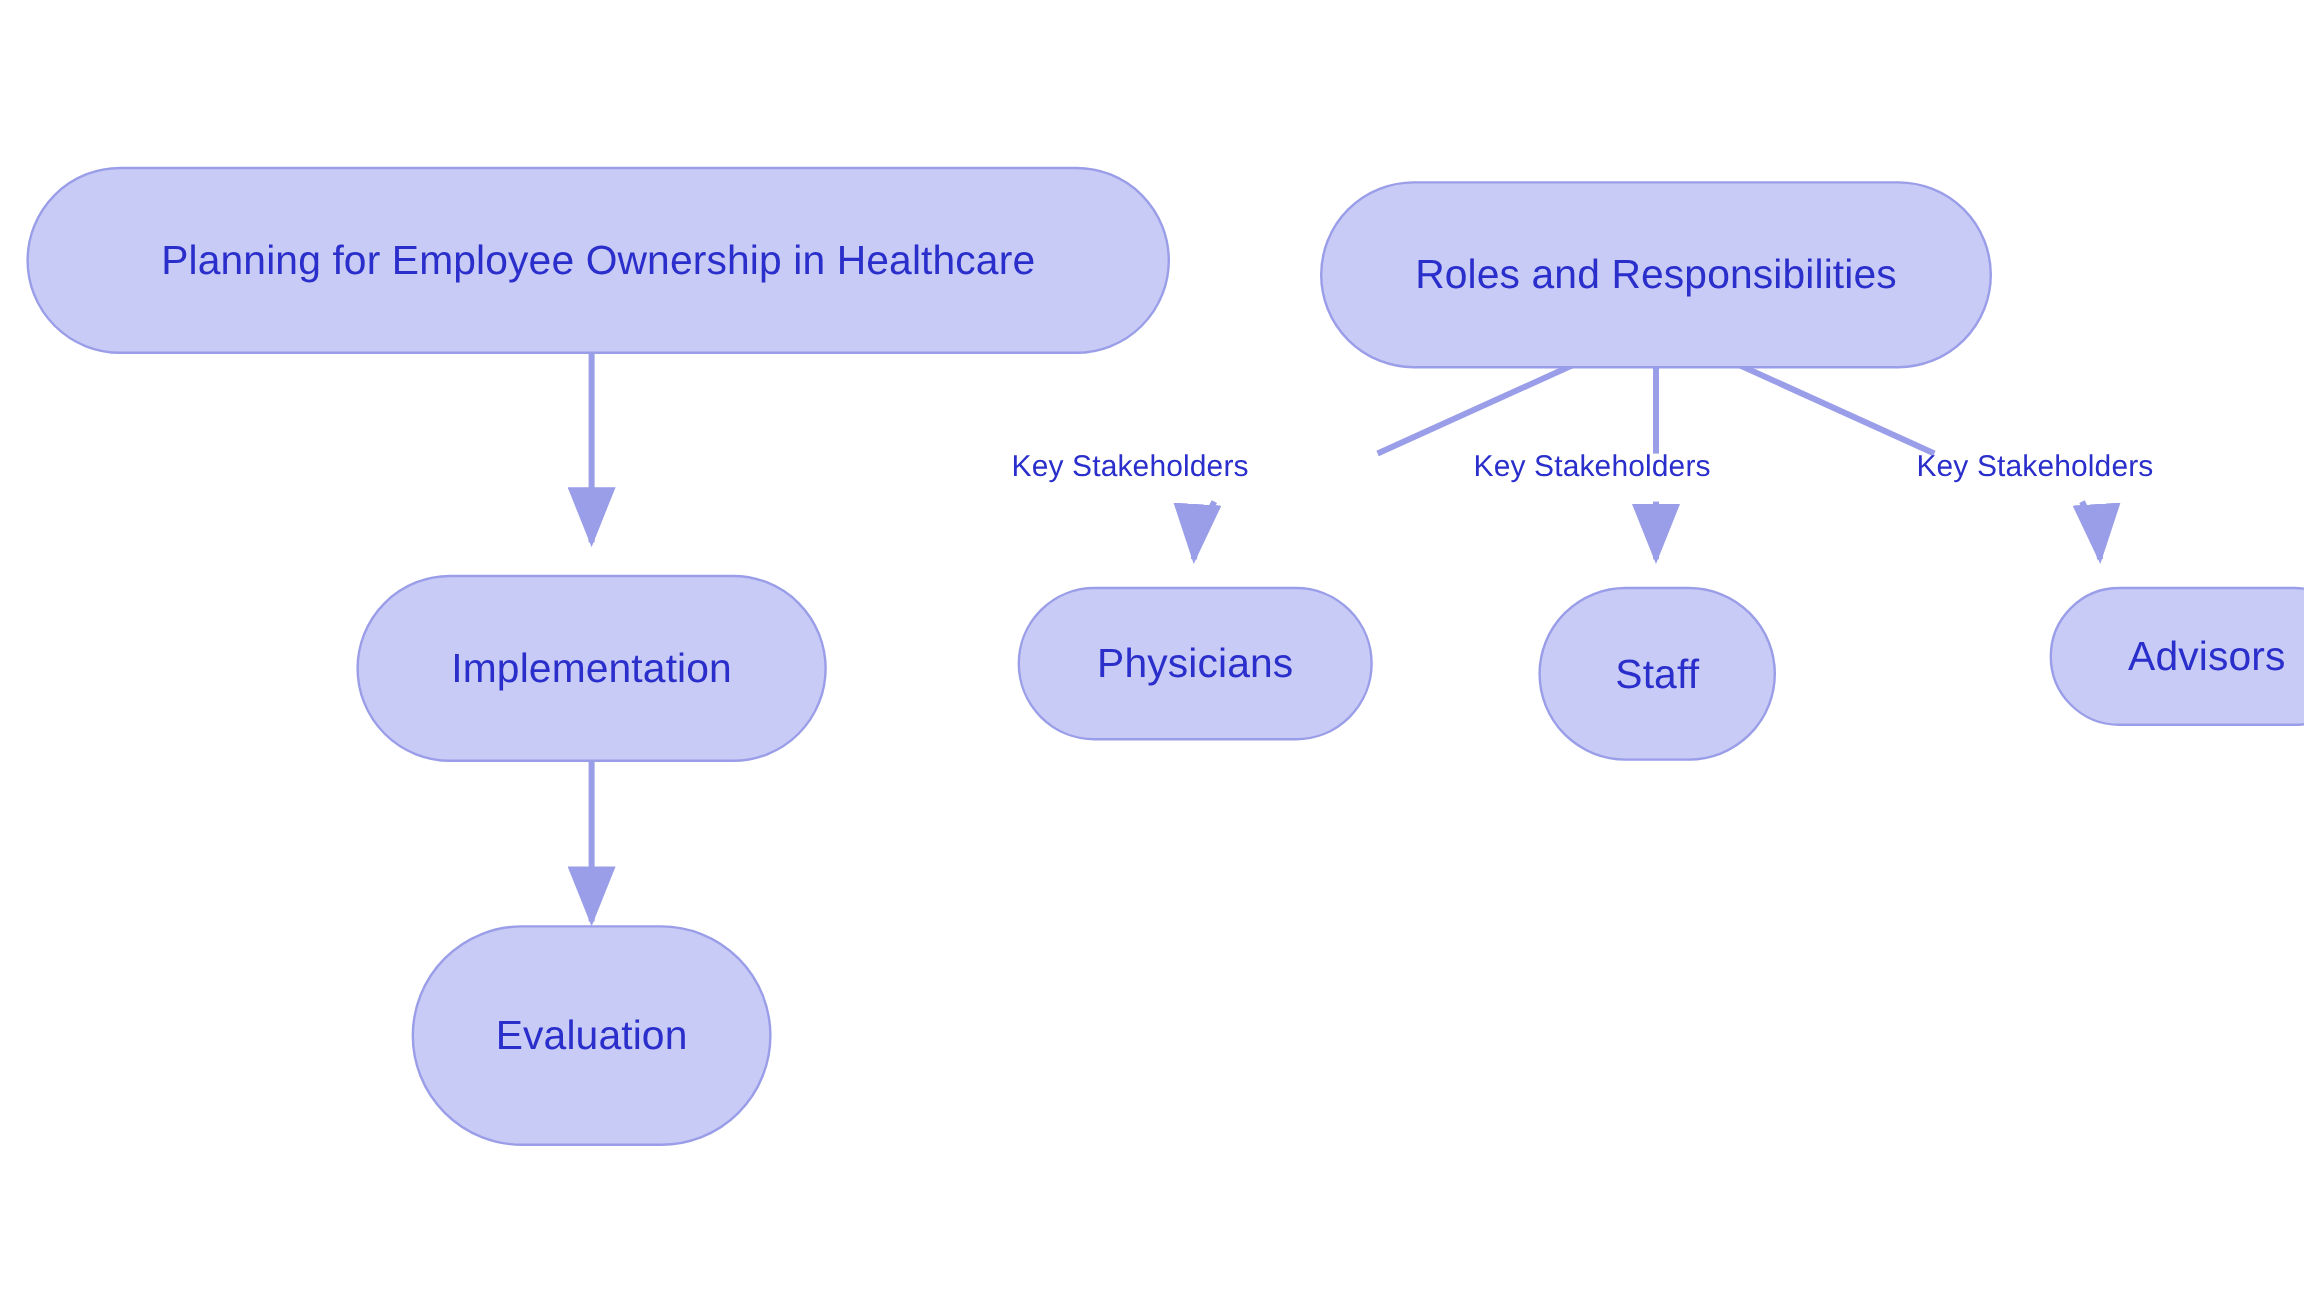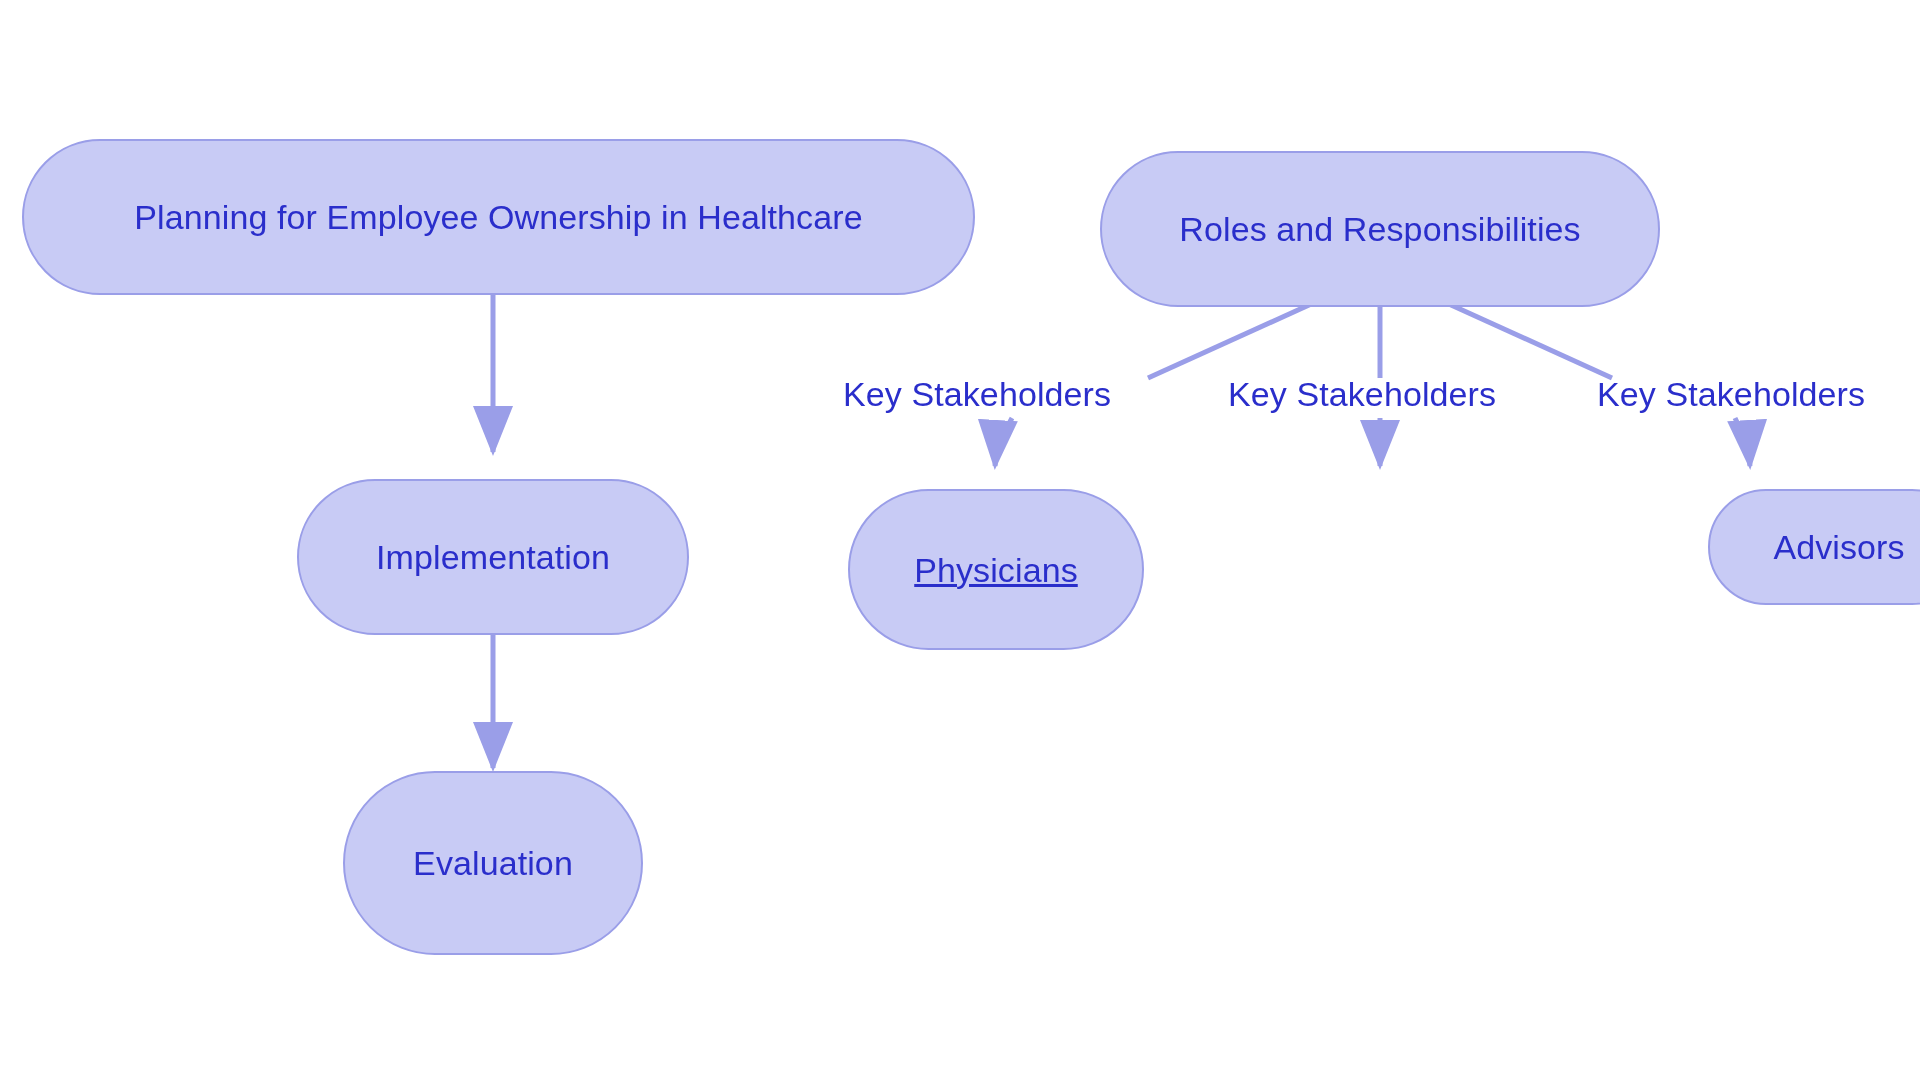--- a/index.html
+++ b/index.html
@@ -41,21 +41,21 @@
     white-space: nowrap;
     line-height: 1;
   }
   .node-label {
     display: block;
     padding: 0 18px;
   }
   .edge-label {
     position: absolute;
     color: #2a2ecb;
-    font-size: 34px;
+    font-size: 25px;
     font-weight: 400;
     white-space: nowrap;
     line-height: 1;
     background: transparent;
     letter-spacing: 0.1px;
   }
 </style>
 </head>
 <body>
 
@@ -92,24 +92,27 @@
   </div>
 
   <div class="node" style="left:343px; top:771px; width:300px; height:184px;">
     <span class="node-label">Evaluation</span>
   </div>
 
   <div class="node" style="left:1100px; top:139px; width:560px; height:156px;margin-top:12px;">
     <span class="node-label">Roles and Responsibilities</span>
   </div>
 
-  <div class="node" style="left:848px; top:489px; width:296px; height:161px;text-decoration:underline;">
+  <div class="node" style="left:848px; top:489px; width:296px; height:128px;">
     <span class="node-label">Physicians</span>
   </div>
 
+  <div class="node" style="left:1282px; top:489px; width:198px; height:145px;">
+    <span class="node-label">Staff</span>
+  </div>
 
   <div class="node" style="left:1708px; top:489px; width:262px; height:116px;">
     <span class="node-label">Advisors</span>
   </div>
 
   <div class="edge-label" style="left:843px; top:377px;">Key Stakeholders</div>
 
   <div class="edge-label" style="left:1228px; top:377px;">Key Stakeholders</div>
 
   <div class="edge-label" style="left:1597px; top:377px;">Key Stakeholders</div>

